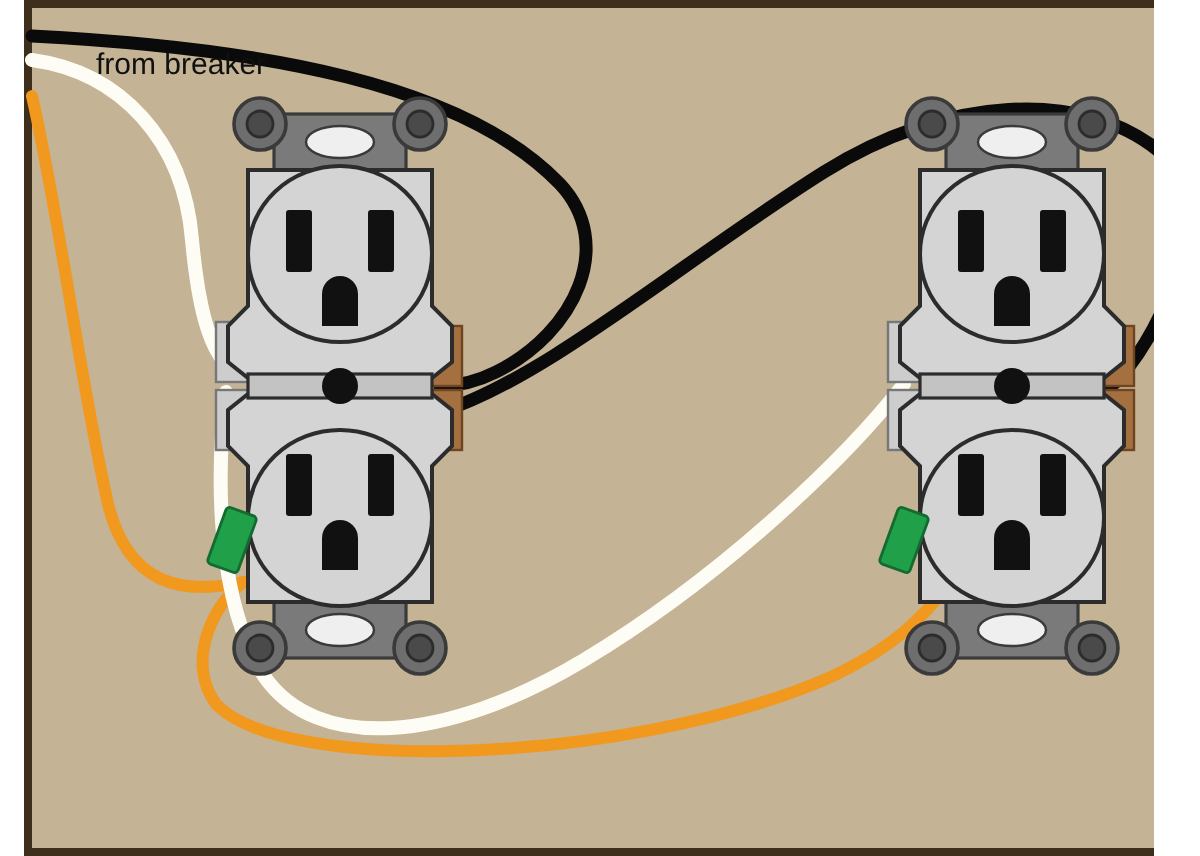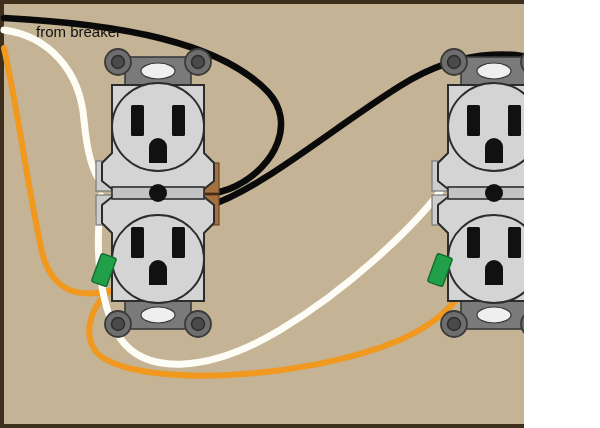--- a/index.html
+++ b/index.html
@@ -6,23 +6,24 @@
   html, body {
     margin: 0;
     padding: 0;
     background: #ffffff;
   }
   body {
     font-family: "Liberation Sans", sans-serif;
   }
   #diagram-root {
     position: relative;
-    width: 524px;
+    width: 565px;
     height: 428px;
     overflow: hidden;
+    margin-left: 12px;
   }
   #wiring-svg {
     display: block;
     width: 600px;
     height: 428px;
   }
   .label-text {
     font-family: "Liberation Sans", sans-serif;
     font-size: 15px;
     fill: #101010;

